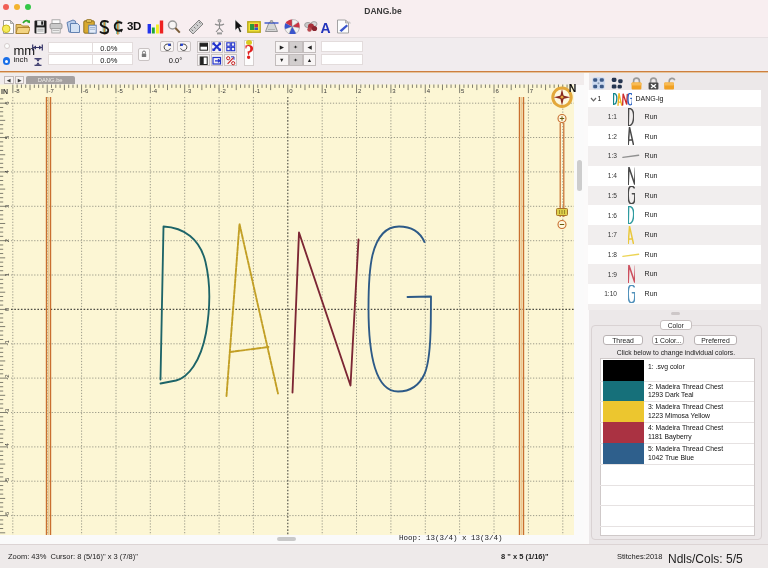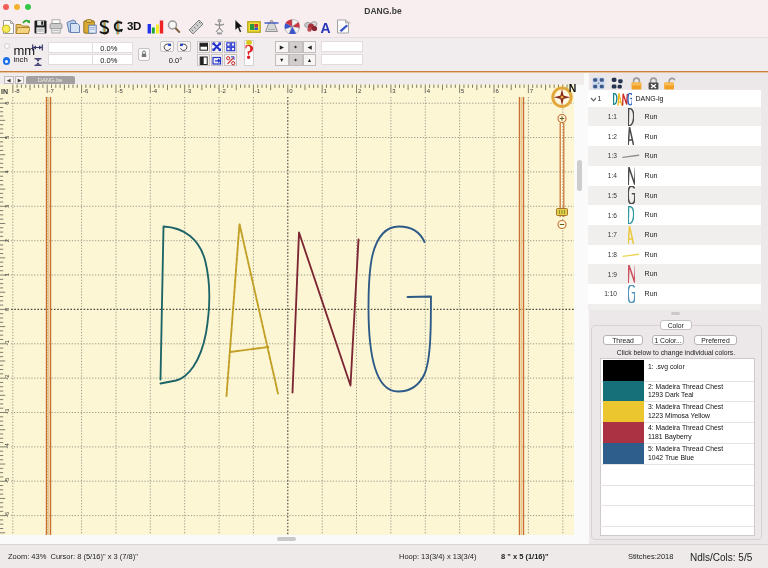--- a/index.html
+++ b/index.html
@@ -681,16 +681,16 @@
 <div class="txt" style="left:648px;top:403.4px;font-size:6.8px;color:#111;">3: Madeira Thread Chest</div>
 <div class="txt" style="left:648px;top:412.0px;font-size:6.8px;color:#111;">1223 Mimosa Yellow</div>
 <div class="abs" style="left:603px;top:422.2px;width:41px;height:21.0px;background:#aa3242;"></div>
 <div class="txt" style="left:648px;top:424.2px;font-size:6.8px;color:#111;">4: Madeira Thread Chest</div>
 <div class="txt" style="left:648px;top:432.8px;font-size:6.8px;color:#111;">1181 Bayberry</div>
 <div class="abs" style="left:603px;top:443.0px;width:41px;height:21.0px;background:#2e5f8c;"></div>
 <div class="txt" style="left:648px;top:445.0px;font-size:6.8px;color:#111;">5: Madeira Thread Chest</div>
 <div class="txt" style="left:648px;top:453.6px;font-size:6.8px;color:#111;">1042 True Blue</div>
 <div class="abs" style="left:0;top:544px;width:768px;height:24px;background:#eeeaea;border-top:1px solid #dcd4d4;box-sizing:border-box;"></div>
 <div class="txt" style="left:8px;top:552px;font-size:7.5px;color:#222;">Zoom: 43%&nbsp;&nbsp;Cursor: 8 (5/16)" x 3 (7/8)"</div>
-<div class="txt" style="left:399px;top:552px;font-size:7.5px;color:#222;">Hoop: 13(3/4) x 13(3/4)</div>
+<div class="txt" style="left:399px;top:534px;font-size:7.5px;color:#222;font-family:Liberation Mono, monospace;">Hoop: 13(3/4) x 13(3/4)</div>
 <div class="txt" style="left:501px;top:552px;font-size:7.5px;font-weight:bold;color:#222;">8 " x 5 (1/16)"</div>
-<div class="txt" style="left:617px;top:552px;font-size:7.5px;color:#222;margin-left:11px;">Stitches:2018</div>
-<div class="txt" style="left:690px;top:552px;font-size:10px;color:#222;">Ndls/Cols: 5/5</div>
+<div class="txt" style="left:617px;top:552px;font-size:7.5px;color:#222;">Stitches:2018</div>
+<div class="txt" style="left:668px;top:552px;font-size:12px;color:#222;">Ndls/Cols: 5/5</div>
 </div>
 </body></html>

